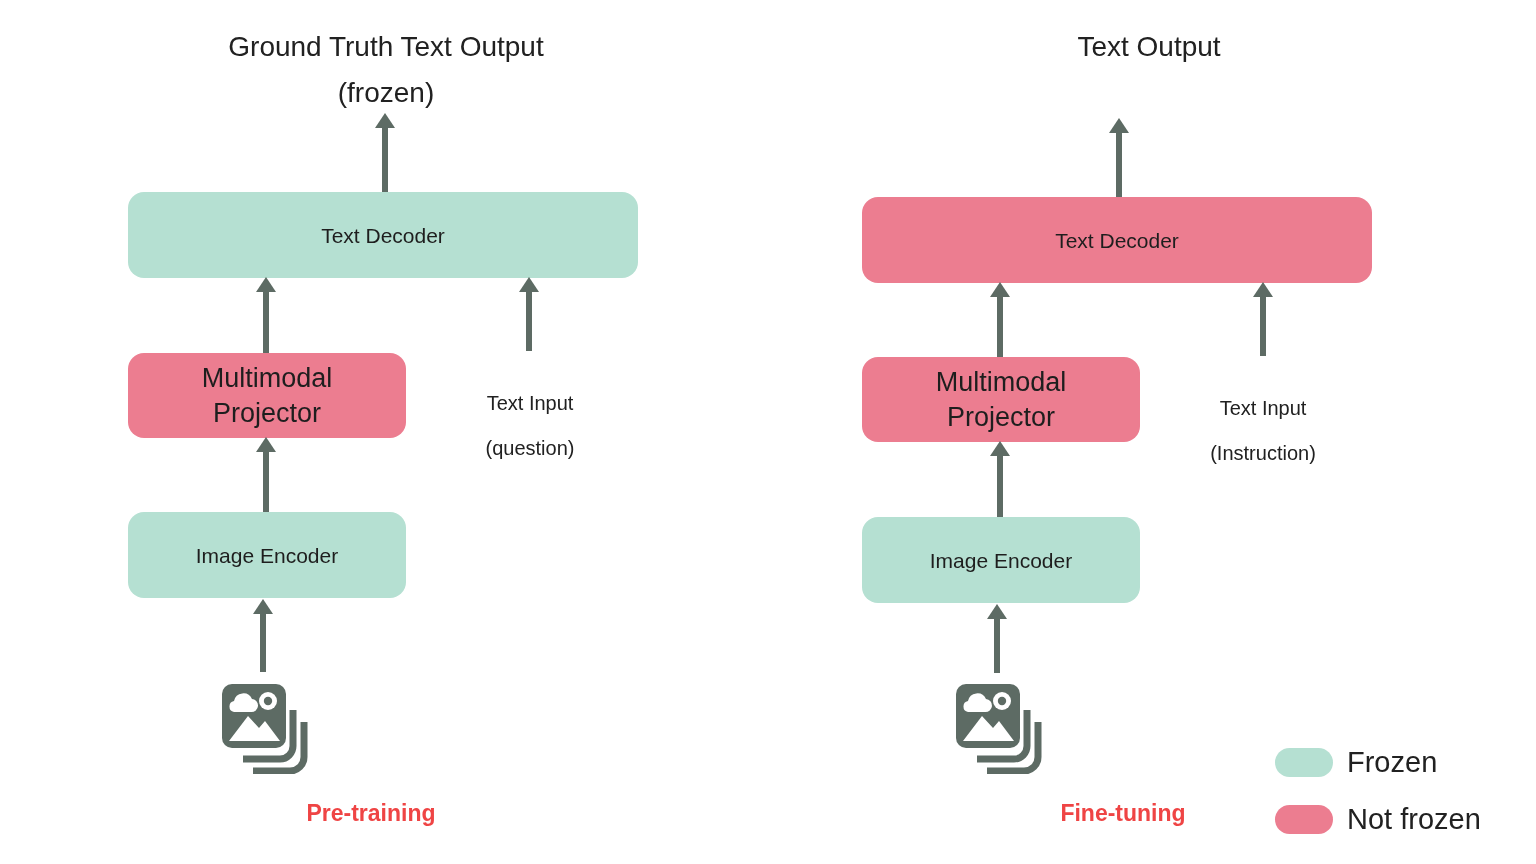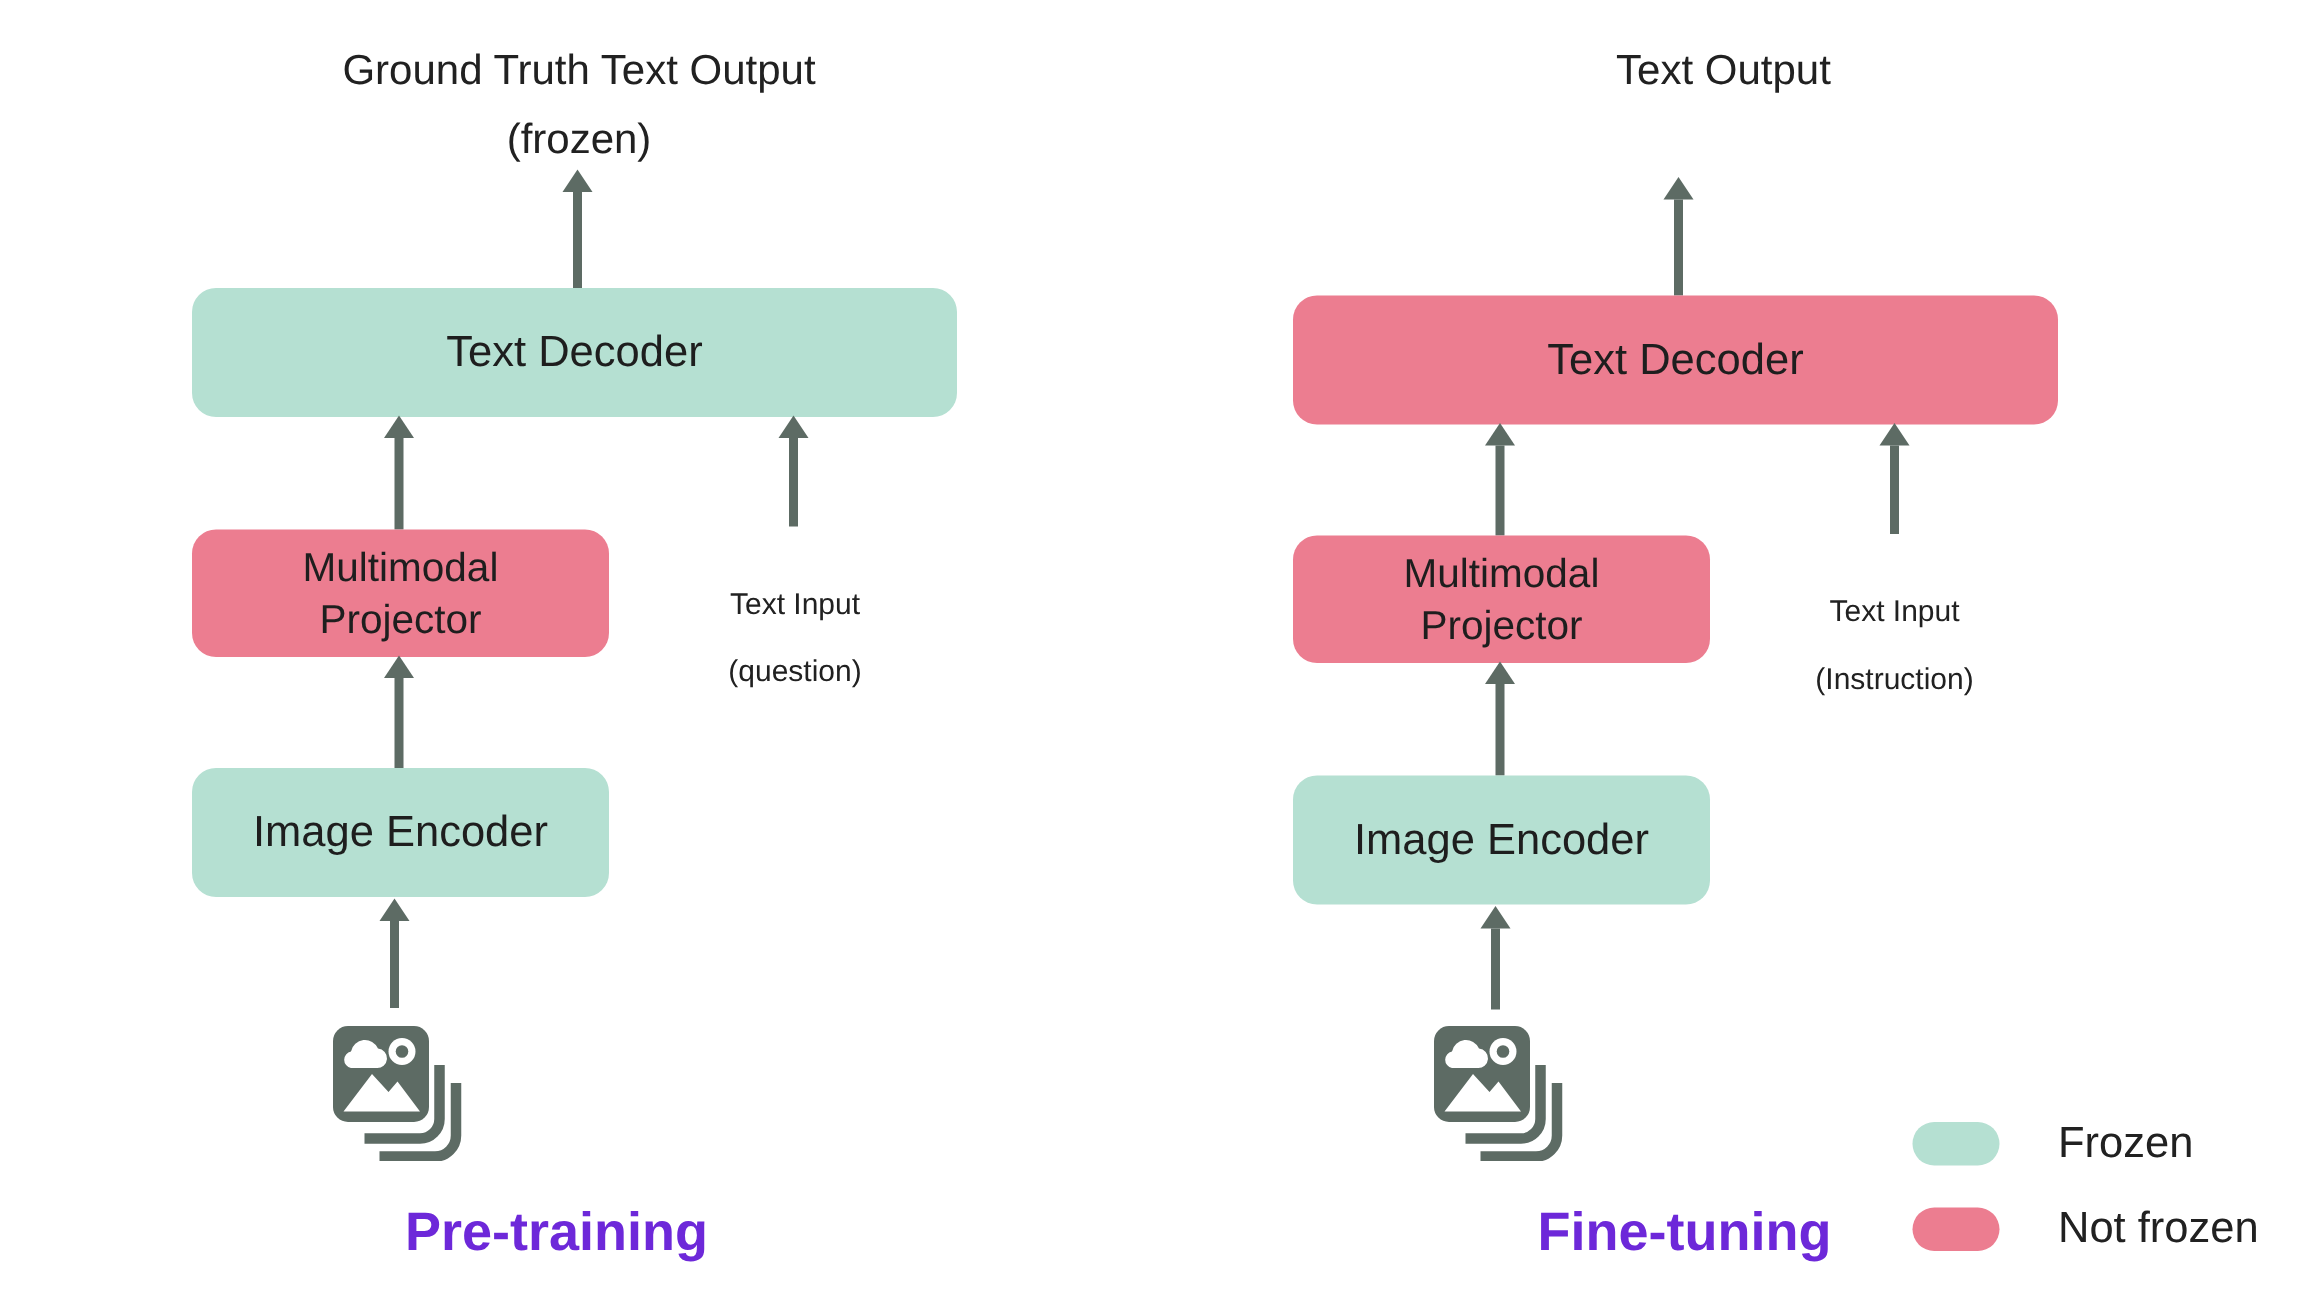--- a/index.html
+++ b/index.html
@@ -15,21 +15,21 @@
     width:1536px;height:864px;
     background:#ffffff;
     overflow:hidden;
     font-family:"Liberation Sans", sans-serif;
     color:var(--ink);
   }
   .box{
     position:absolute;
     display:flex;flex-direction:column;align-items:center;justify-content:center;
     border-radius:16px;
-    font-size:29px;
+    font-size:21px;
     color:#1e1e1e;
     text-align:center;
     line-height:37px;
   }
   .box.green{background:var(--green);}
   .box.pink{background:var(--pink);}
   .out-label{
     position:absolute;
     text-align:center;
     font-size:28px;
@@ -39,43 +39,43 @@
   .ti-label{
     position:absolute;
     text-align:center;
     font-size:20px;
     line-height:45px;
     color:var(--ink);
   }
   .stage-label{
     position:absolute;
     text-align:center;
-    font-size:36px;
+    font-size:23px;
     font-weight:bold;
-    color:#6d28d9;
+    color:#ef4444;
   }
   .arrow{
     position:absolute;
     width:20px;
     display:flex;flex-direction:column;align-items:center;
   }
   .arrow .head{
     width:0;height:0;
     border-left:10px solid transparent;
     border-right:10px solid transparent;
     border-bottom:15px solid var(--arrow);
   }
   .arrow .shaft{
     width:6px;flex:1;
     background:var(--arrow);
   }
   .icon-wrap{position:absolute;}
   .legend-row{
     position:absolute;
-    display:flex;align-items:center;gap:39px;
+    display:flex;align-items:center;gap:14px;
     height:32px;
     justify-content:flex-end;
   }
   .pill{
     width:58px;height:29px;border-radius:15px;display:inline-block;
   }
   .pill.green{background:var(--green);}
   .pill.pink{background:var(--pink);}
   .legend-text{font-size:29px;color:var(--ink);}
 </style>

